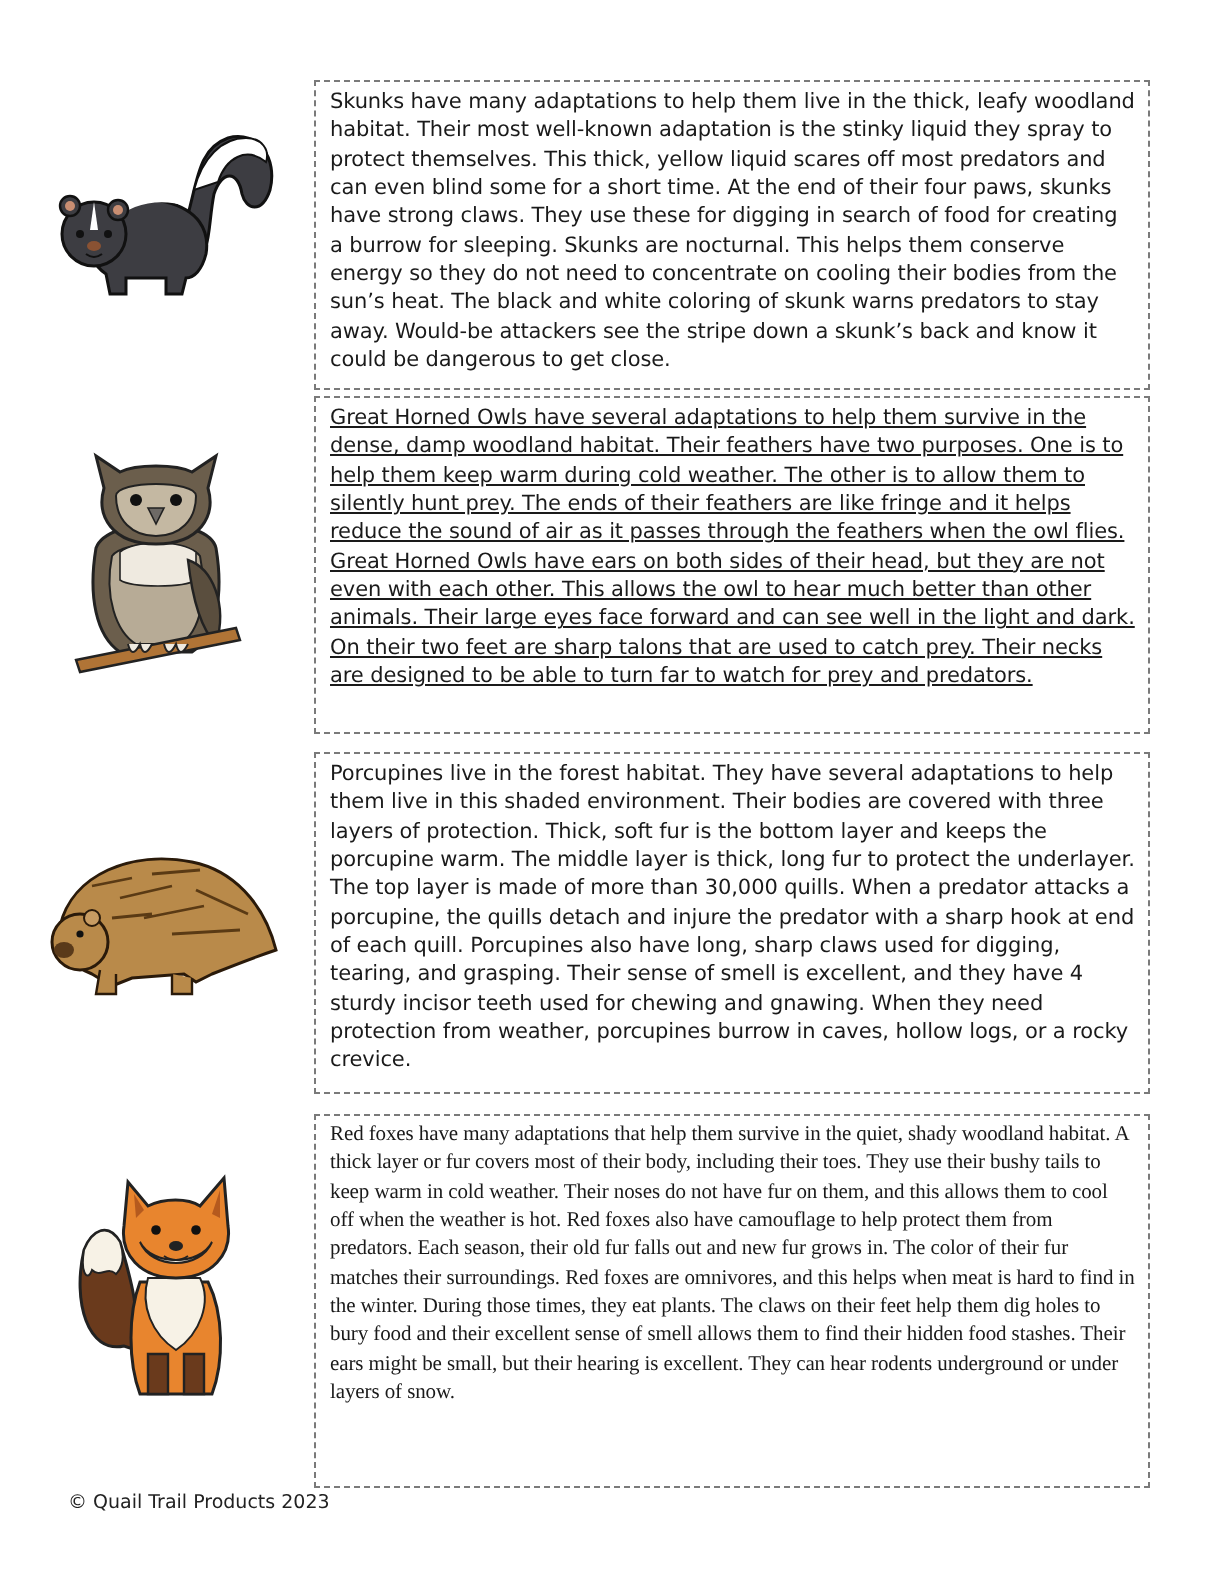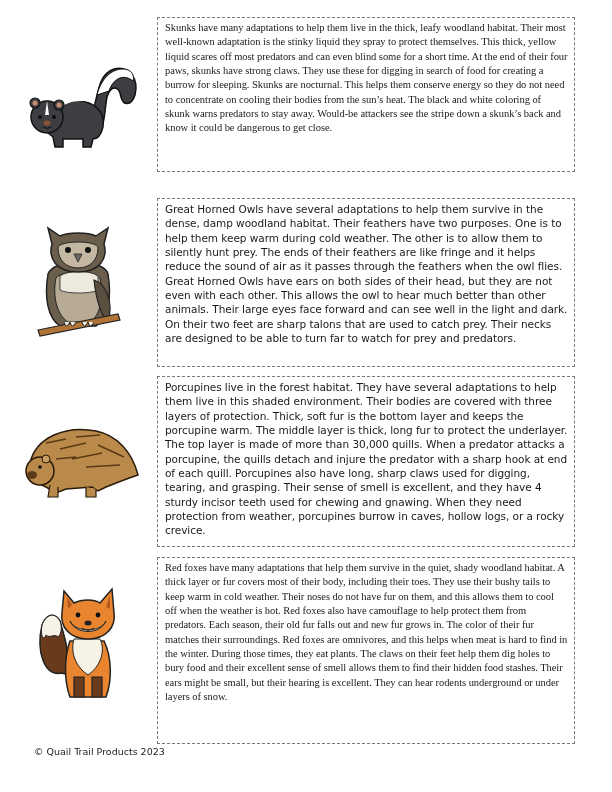--- a/index.html
+++ b/index.html
@@ -29,40 +29,40 @@
     <circle cx="16" cy="48" r="2.5" fill="#c98e72"></circle>
     <circle cx="40" cy="50" r="5" fill="#3d3d42" stroke="#111" stroke-width="1.2"></circle>
     <circle cx="40" cy="50" r="2.5" fill="#c98e72"></circle>
     <path d="M28 46 L30 60 L26 60 Z" fill="#fff"></path>
     <circle cx="21" cy="62" r="2" fill="#111"></circle>
     <circle cx="35" cy="62" r="2" fill="#111"></circle>
     <ellipse cx="28" cy="68" rx="3.5" ry="2.5" fill="#8a5233"></ellipse>
     <path d="M24 72 Q28 75 32 72" fill="none" stroke="#111" stroke-width="1"></path>
   </svg>
 </div>
-<div class="box" style="top:17px;height:155px;font-family:Liberation Serif, serif;">
+<div class="box" style="top:40px;height:155px;">
   <p>Skunks have many adaptations to help them live in the thick, leafy woodland habitat. Their most well-known adaptation is the stinky liquid they spray to protect themselves. This thick, yellow liquid scares off most predators and can even blind some for a short time. At the end of their four paws, skunks have strong claws. They use these for digging in search of food for creating a burrow for sleeping. Skunks are nocturnal. This helps them conserve energy so they do not need to concentrate on cooling their bodies from the sun’s heat. The black and white coloring of skunk warns predators to stay away. Would-be attackers see the stripe down a skunk’s back and know it could be dangerous to get close.</p>
 </div>
 
 <div class="illus" style="top:205px;height:150px;">
   <svg width="90" height="125" viewBox="0 0 90 125">
     <path d="M14 56 C10 80 14 100 26 108 L62 108 C74 100 78 80 74 56 C70 40 20 40 14 56 Z" fill="#6b5e4c" stroke="#222" stroke-width="1.5"></path>
     <path d="M22 60 C18 80 24 98 34 104 L56 104 C66 98 70 80 66 60 C60 52 28 52 22 60 Z" fill="#b7ab96" stroke="#222" stroke-width="1"></path>
     <path d="M26 58 C34 52 56 52 64 58 L64 72 C58 76 32 76 26 72 Z" fill="#efeae0" stroke="#222" stroke-width="0.8"></path>
     <path d="M60 62 C72 66 80 84 74 104 C66 96 62 80 60 62 Z" fill="#5a4e3e" stroke="#222" stroke-width="1.2"></path>
     <path d="M18 26 L14 10 L26 18 C34 14 54 14 62 18 L74 10 L70 26 C74 40 66 54 44 54 C22 54 14 40 18 26 Z" fill="#6b5e4c" stroke="#222" stroke-width="1.5"></path>
     <path d="M24 30 C24 22 64 22 64 30 C64 42 56 50 44 50 C32 50 24 42 24 30 Z" fill="#c4b8a2" stroke="#222" stroke-width="1"></path>
     <circle cx="34" cy="32" r="3" fill="#111"></circle>
     <circle cx="54" cy="32" r="3" fill="#111"></circle>
     <path d="M40 36 L48 36 L44 44 Z" fill="#6e6a66" stroke="#222" stroke-width="0.8"></path>
     <path d="M4 112 L84 96 L86 102 L6 118 Z" fill="#b07436" stroke="#222" stroke-width="1.2"></path>
     <path d="M30 104 q2 8 6 0 q2 8 6 0 M48 104 q2 8 6 0 q2 8 6 0" fill="#efeae0" stroke="#222" stroke-width="1"></path>
   </svg>
 </div>
-<div class="box" style="top:198px;height:169px;">
+<div class="box" style="top:198px;height:169px;text-decoration:underline;">
   <p>Great Horned Owls have several adaptations to help them survive in the dense, damp woodland habitat. Their feathers have two purposes. One is to help them keep warm during cold weather. The other is to allow them to silently hunt prey. The ends of their feathers are like fringe and it helps reduce the sound of air as it passes through the feathers when the owl flies. Great Horned Owls have ears on both sides of their head, but they are not even with each other. This allows the owl to hear much better than other animals. Their large eyes face forward and can see well in the light and dark. On their two feet are sharp talons that are used to catch prey. Their necks are designed to be able to turn far to watch for prey and predators.</p>
 </div>
 
 <div class="illus" style="top:395px;height:130px;">
   <svg width="125" height="95" viewBox="0 0 125 95">
     <path d="M14 50 C20 24 50 12 80 18 C100 22 116 38 122 62 C110 66 100 70 90 74 L82 78 L76 74 L50 76 L40 80 L30 74 C20 70 12 62 14 50 Z" fill="#b98a4a" stroke="#2a1a0a" stroke-width="1.5"></path>
     <path d="M30 30 L50 26 M44 36 L70 30 M56 46 L86 40 M70 54 L104 52 M60 24 L84 22 M82 32 L108 44 M40 46 L60 44" stroke="#5a3a14" stroke-width="1.4" fill="none"></path>
     <circle cx="24" cy="58" r="14" fill="#b98a4a" stroke="#2a1a0a" stroke-width="1.5"></circle>
     <circle cx="30" cy="46" r="4" fill="#c89c62" stroke="#2a1a0a" stroke-width="1"></circle>
     <circle cx="24" cy="54" r="1.8" fill="#111"></circle>

